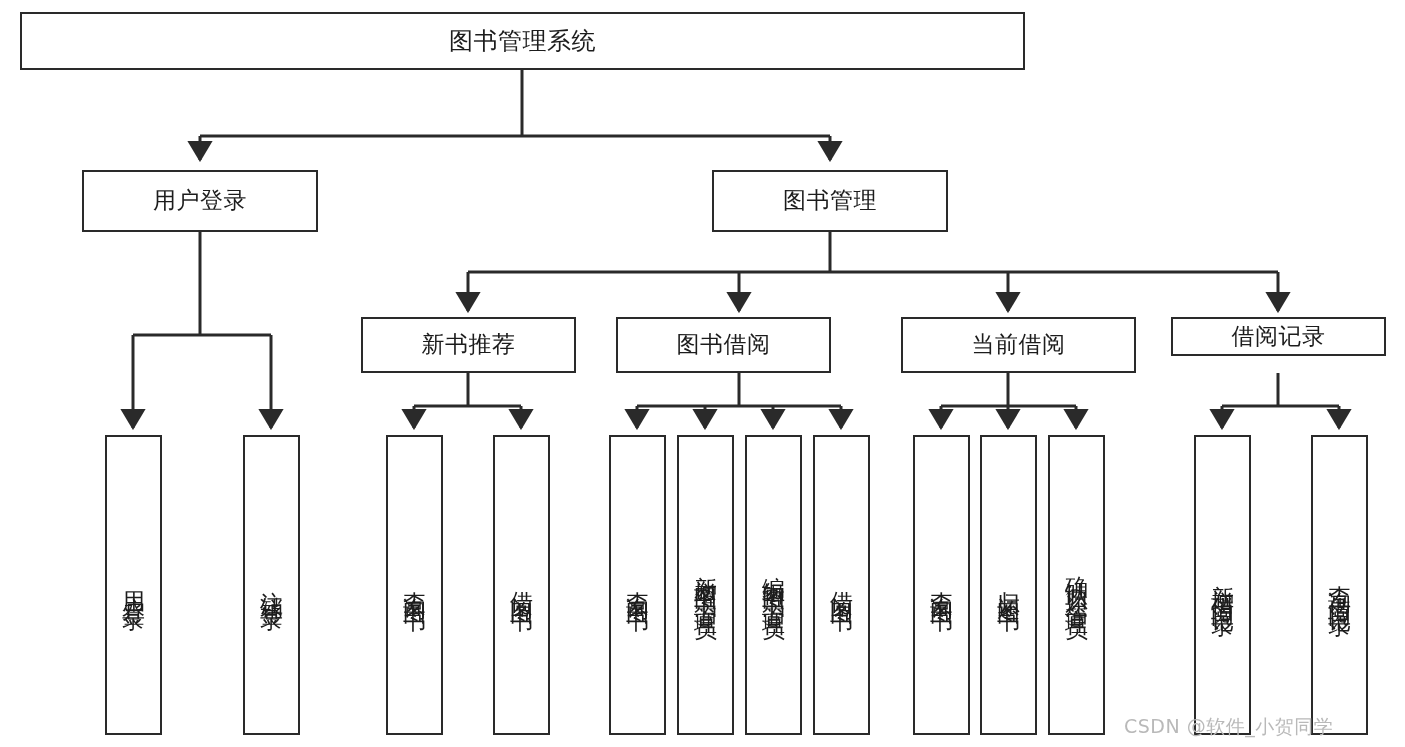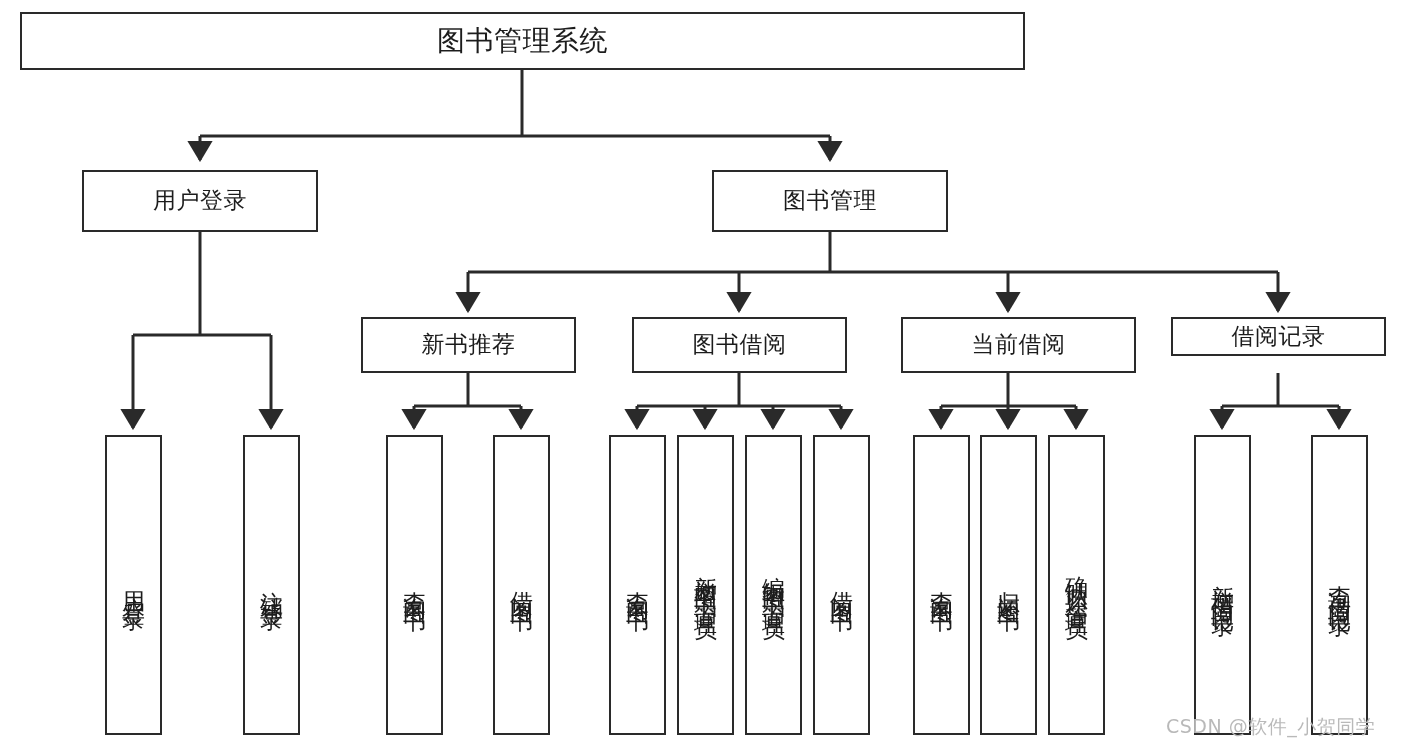--- a/index.html
+++ b/index.html
@@ -41,21 +41,21 @@
     display: block;
     line-height: 1.18;
     letter-spacing: 0.5px;
     white-space: nowrap;
   }
   
   .node.horiz .lbl {
     font-size: 23px;
   }
   .node.root .lbl {
-    font-size: 28px;
+    font-size: 24px;
   }
   
   .node.vert {
     align-items: center;
     justify-content: center;
   }
   .node.vert .lbl {
     writing-mode: vertical-rl;
     text-orientation: upright;
     font-size: 23px;
@@ -135,21 +135,21 @@
   <div class="node horiz" style="left:82px; top:170px; width:236px; height:62px;">
     <span class="lbl">用户登录</span>
   </div>
   <div class="node horiz" style="left:712px; top:170px; width:236px; height:62px;">
     <span class="lbl">图书管理</span>
   </div>
 
   <div class="node horiz" style="left:361px; top:317px; width:215px; height:56px;">
     <span class="lbl">新书推荐</span>
   </div>
-  <div class="node horiz" style="left:632px; top:317px; width:215px; height:56px;">
+  <div class="node horiz" style="left:616px; top:317px; width:215px; height:56px;">
     <span class="lbl">图书借阅</span>
   </div>
   <div class="node horiz" style="left:901px; top:317px; width:235px; height:56px;">
     <span class="lbl">当前借阅</span>
   </div>
   <div class="node horiz" style="left:1171px; top:317px; width:215px; height:39px;">
     <span class="lbl">借阅记录</span>
   </div>
 
   <div class="node vert" style="left:105px; top:435px; width:57px; height:300px;">
@@ -189,15 +189,15 @@
     <span class="lbl">确认归还（管理员）</span>
   </div>
 
   <div class="node vert" style="left:1194px; top:435px; width:57px; height:300px;">
     <span class="lbl">新增借阅记录</span>
   </div>
   <div class="node vert" style="left:1311px; top:435px; width:57px; height:300px;">
     <span class="lbl">查询借阅记录</span>
   </div>
 
-  <div class="watermark" style="left:1166px; top:714px;">CSDN @软件_小贺同学</div>
+  <div class="watermark" style="left:1124px; top:714px;">CSDN @软件_小贺同学</div>
 
 </div>
 
 </body></html>

